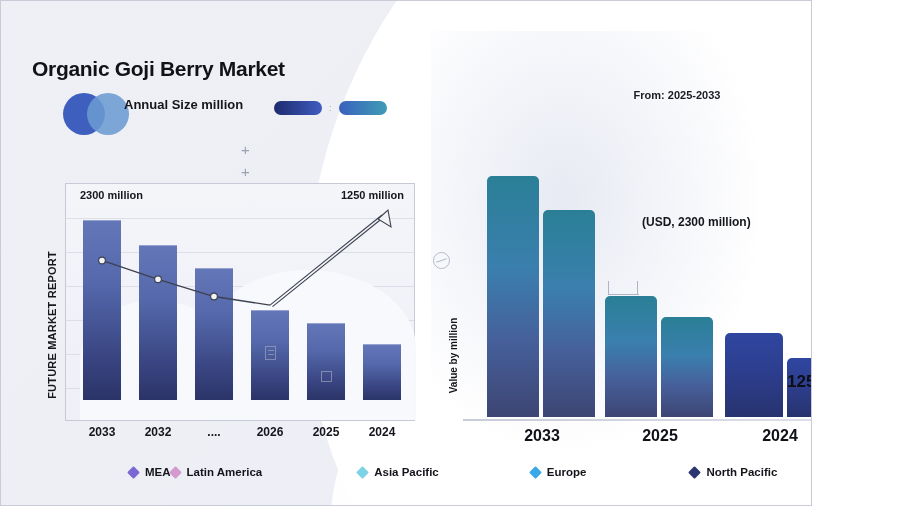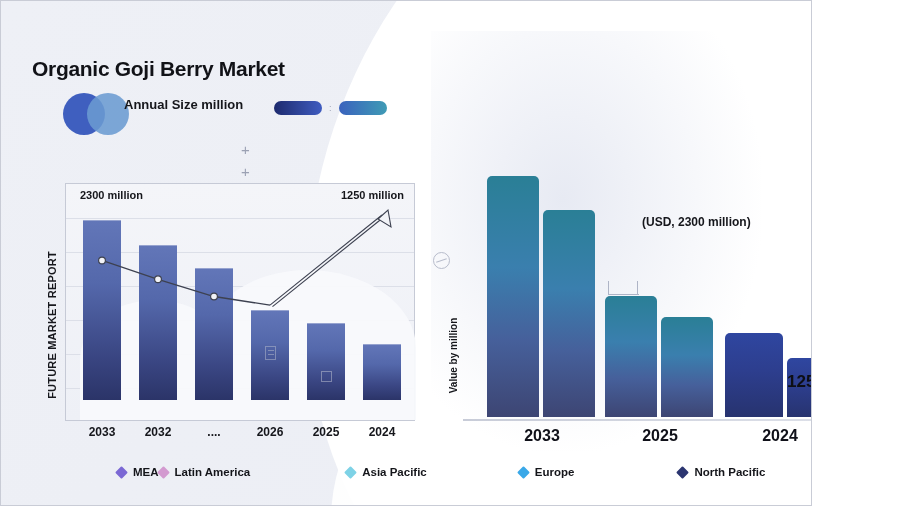--- a/index.html
+++ b/index.html
@@ -265,20 +265,21 @@
 
   <div id="left-xlabels">
       <div class="xlab-l" style="left: 73px;">2033</div>
       <div class="xlab-l" style="left: 129px;">2032</div>
       <div class="xlab-l" style="left: 185px;">....</div>
       <div class="xlab-l" style="left: 241px;">2026</div>
       <div class="xlab-l" style="left: 297px;">2025</div>
       <div class="xlab-l" style="left: 353px;">2024</div>
     </div>
 
+  <div class="right-sub">From: 2025-2033</div>
   <div class="cagr-note">(USD, 2300 million)</div>
   <div class="ylabel-right">Value by million</div>
 
   <div class="bracket"></div>
 
   <div id="right-bars">
       <div class="bar-r grad-teal" style="left: 486px; width: 52px; height: 241.04px;"></div>
       <div class="bar-r grad-teal" style="left: 542px; width: 52px; height: 207.504px;"></div>
       <div class="bar-r grad-teal" style="left: 604px; width: 52px; height: 120.52px;"></div>
       <div class="bar-r grad-teal" style="left: 660px; width: 52px; height: 99.56px;"></div>
@@ -287,21 +288,21 @@
     </div>
   <div class="axis-right"></div>
   <div id="right-xlabels">
       <div class="xlab-r" style="left: 481px;">2033</div>
       <div class="xlab-r" style="left: 599px;">2025</div>
       <div class="xlab-r" style="left: 719px;">2024</div>
     </div>
   <div class="val-1250">1250</div>
 
   <div class="legend" id="legend">
-      <div class="legend-item" style="margin-left: 0px; padding-left: 32px;">
+      <div class="legend-item" style="margin-left: 12px; padding-left: 32px;">
         <span class="legend-dot" style="background: rgb(123, 104, 212);"></span>
         <span class="legend-label">MEA</span>
       </div>
       <div class="legend-item" style="">
         <span class="legend-dot" style="background: rgb(211, 154, 208);"></span>
         <span class="legend-label">Latin America</span>
       </div>
       <div class="legend-item" style="margin-left: 96px;">
         <span class="legend-dot" style="background: rgb(126, 210, 230);"></span>
         <span class="legend-label">Asia Pacific</span>

